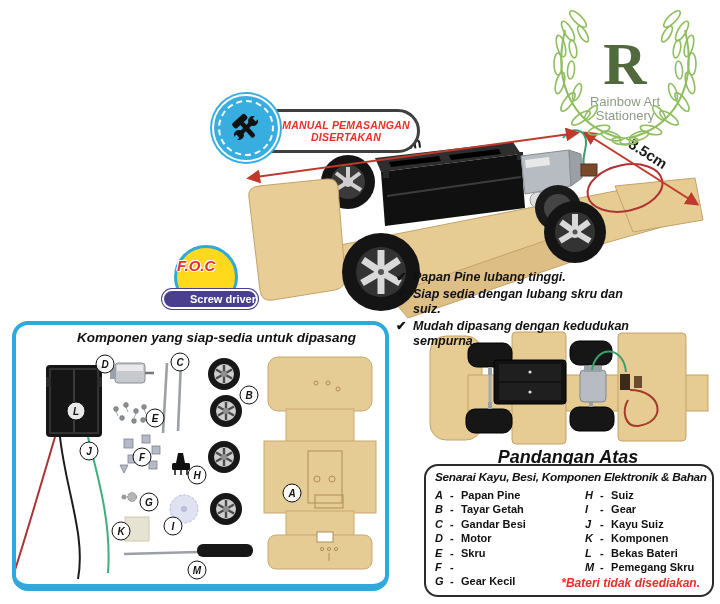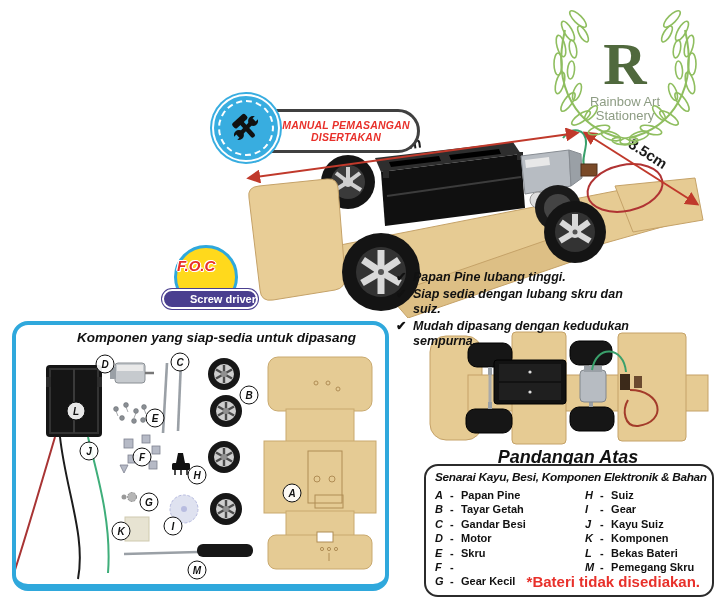--- a/index.html
+++ b/index.html
@@ -58,22 +58,22 @@
   .plist{position:absolute;left:424px;top:464px;width:290px;height:133px;background:#fff;
          border:2.5px solid #2b2b2b;border-radius:14px;box-sizing:border-box;padding:4px 9px;z-index:3;}
   .plist-title{text-align:center;font-size:11.8px;font-weight:800;font-style:italic;color:#111;
                white-space:nowrap;letter-spacing:-.3px;}
   .pcols{display:flex;margin-top:4px;}
   .pcol1{width:56%;} .pcol2{width:44%;}
   .prow{display:flex;font-size:11px;line-height:14.4px;color:#111;}
   .pl{width:15px;font-weight:800;font-style:italic;}
   .pd{width:11px;font-weight:800;}
   .pn{font-weight:600;}
-  .pnote{position:absolute;right:12px;bottom:5px;color:#e8302a;font-size:15px;
-         font-weight:700;}
+  .pnote{position:absolute;right:12px;bottom:5px;color:#e8302a;font-size:12px;
+         font-weight:700;font-style:italic;}
 </style>
 </head>
 <body>
 
 <div id="stage">
 
   <div class="logo">
     <svg width="184" height="140" viewBox="0 0 184 140">
       <g id="branchL" fill="none" stroke="#8fbe5f" stroke-width="1.6">
         <path d="M 88,132 C 45,122 18,82 32,24" stroke-width="2"></path>

